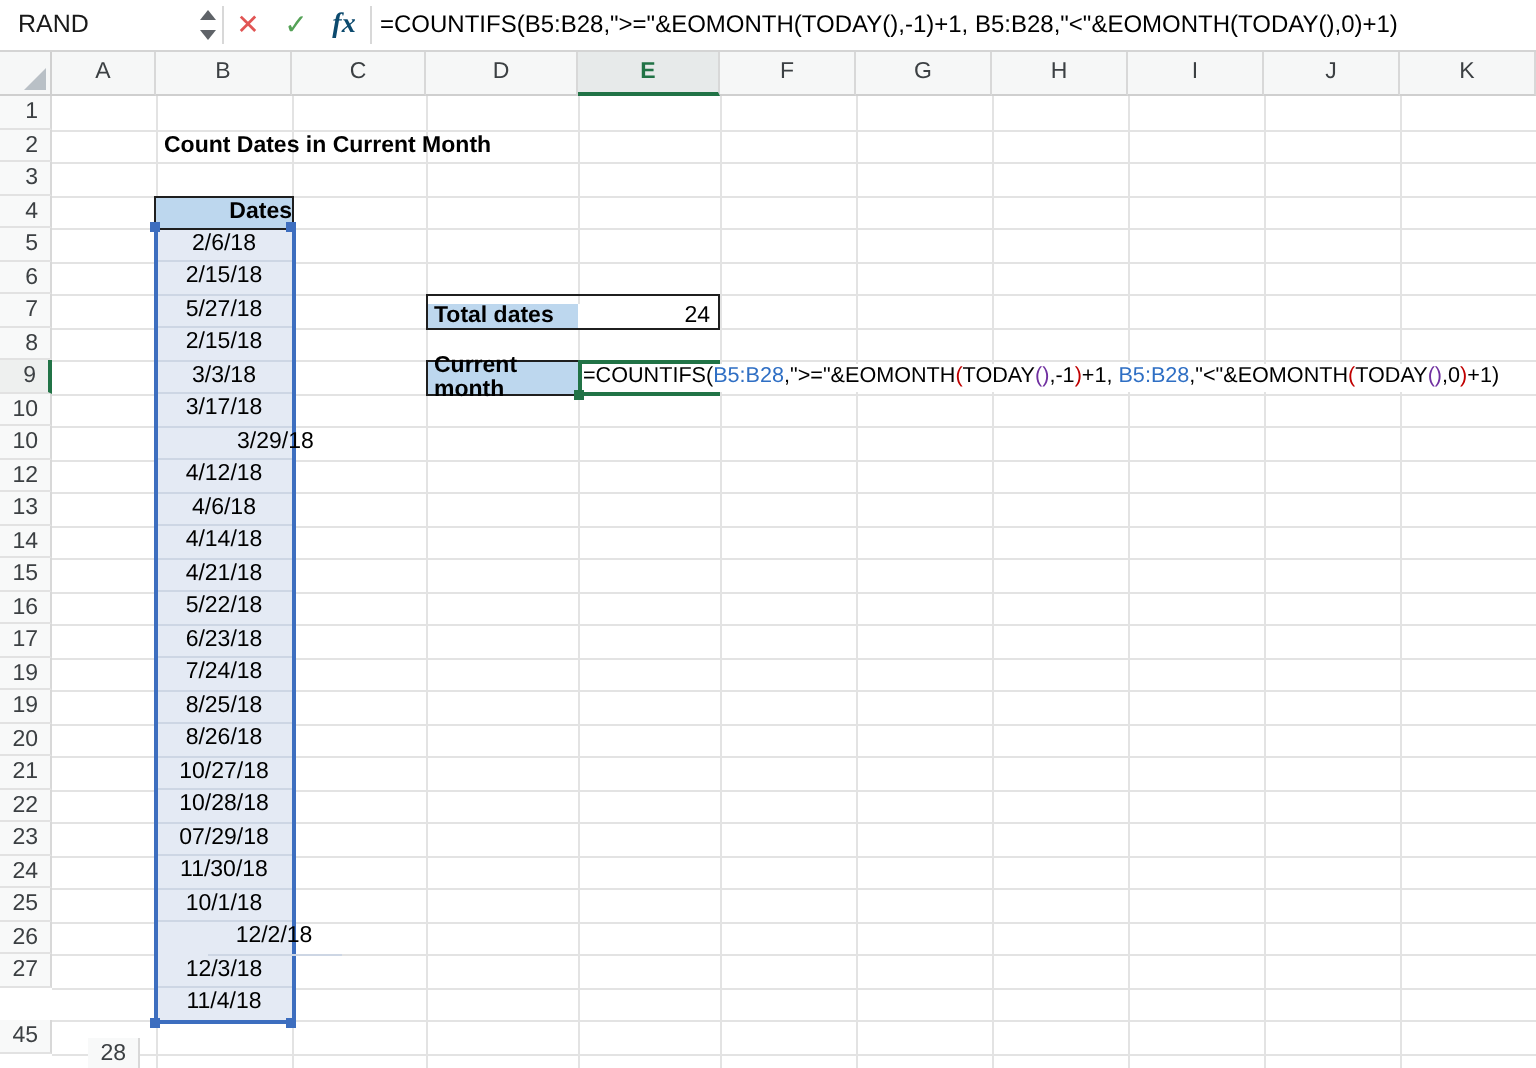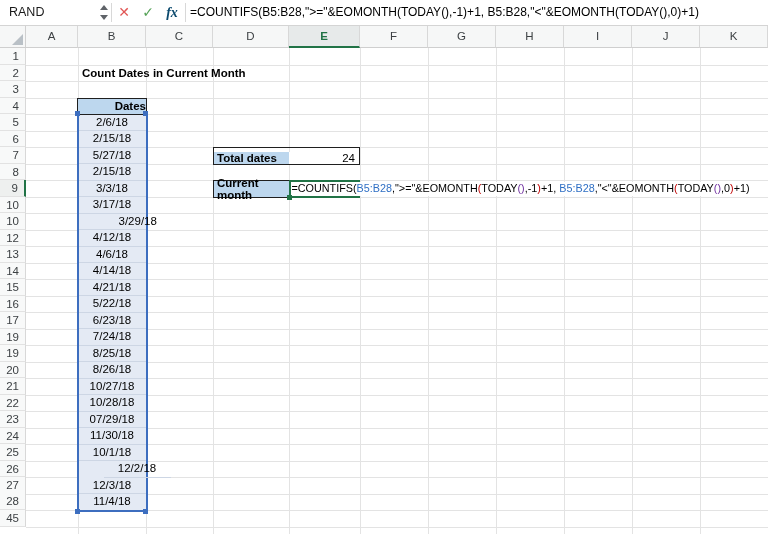--- a/index.html
+++ b/index.html
@@ -166,21 +166,21 @@
       <div class="row-h" style="top: 328.5px; height: 16.5px; line-height: 16.5px;">19</div>
       <div class="row-h" style="top: 345px; height: 16.5px; line-height: 16.5px;">19</div>
       <div class="row-h" style="top: 361.5px; height: 16.5px; line-height: 16.5px;">20</div>
       <div class="row-h" style="top: 378px; height: 16.5px; line-height: 16.5px;">21</div>
       <div class="row-h" style="top: 394.5px; height: 16.5px; line-height: 16.5px;">22</div>
       <div class="row-h" style="top: 411px; height: 16.5px; line-height: 16.5px;">23</div>
       <div class="row-h" style="top: 427.5px; height: 16.5px; line-height: 16.5px;">24</div>
       <div class="row-h" style="top: 444px; height: 16.5px; line-height: 16.5px;">25</div>
       <div class="row-h" style="top: 460.5px; height: 16.5px; line-height: 16.5px;">26</div>
       <div class="row-h" style="top: 477px; height: 16.5px; line-height: 16.5px;">27</div>
-      <div class="row-h" style="top: 493px; height: 16.5px; line-height: 16.5px;">28</div>
+      <div class="row-h" style="top: 519px; height: 16.5px; line-height: 16.5px; margin-left: 44px;">28</div>
       <div class="row-h" style="top: 510px; height: 16.5px; line-height: 16.5px;">45</div>
     </div>
 
   <div class="celltext b2title" style="left:82px; top:66px; height:16.5px; line-height:15px;">Count Dates in Current Month</div>
 
   <div class="selrange" id="selrange" style="left:76.5px; top:112.5px; width:71px; height:399px;">
       <div class="datecell" style="top: 0px; height: 16.5px; line-height: 15.5px;">2/6/18</div>
       <div class="datecell" style="top: 16.5px; height: 16.5px; line-height: 15.5px;">2/15/18</div>
       <div class="datecell" style="top: 33px; height: 16.5px; line-height: 15.5px;">5/27/18</div>
       <div class="datecell" style="top: 49.5px; height: 16.5px; line-height: 15.5px;">2/15/18</div>

